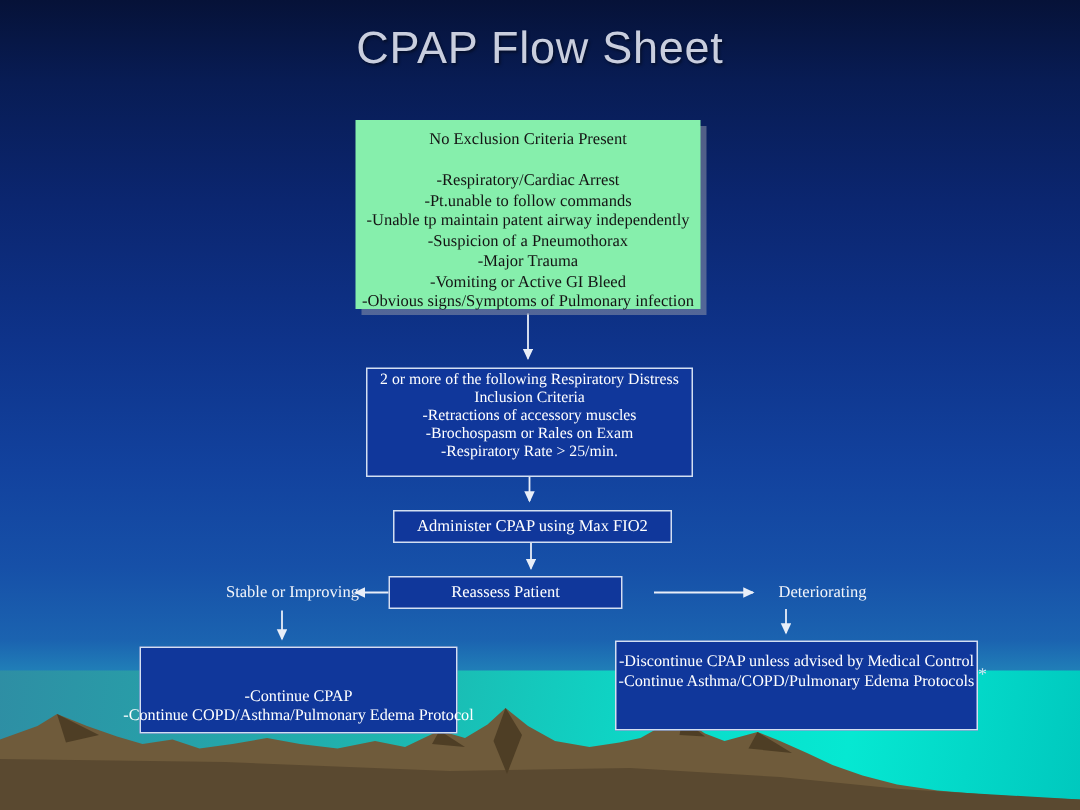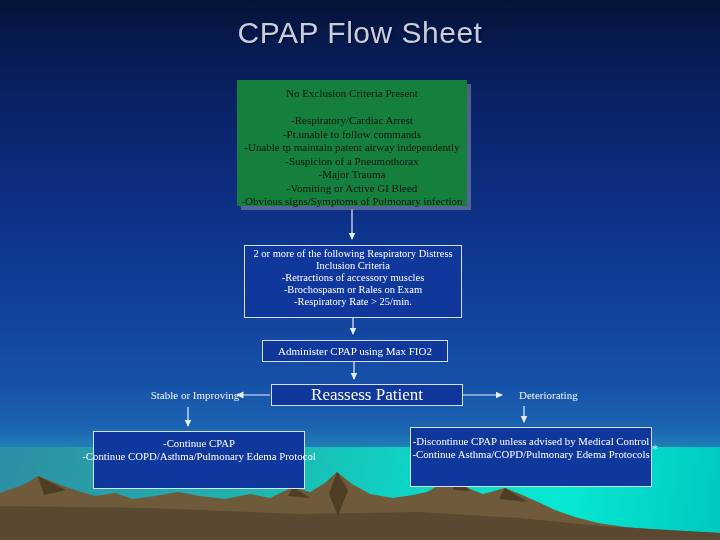--- a/index.html
+++ b/index.html
@@ -25,35 +25,35 @@
     position:absolute; top:16px; left:0; width:720px; text-align:center;
     font-family:"Liberation Sans", sans-serif; font-size:30px; color:#C9CEDE;
     text-shadow:1px 1px 2px rgba(0,0,0,0.45); letter-spacing:0.5px;
   }
   .box {
     position:absolute; box-sizing:border-box; text-align:center;
     background:#10379B; color:#FFFFFF; border:1px solid #D3DFF2;
   }
   .box .ln { white-space:nowrap; }
   .gray-box {
-    background:#15803d; color:#141414; border:none;
+    background:#86efac; color:#141414; border:none;
     box-shadow:4px 4px 0 rgba(140,148,168,0.55);
   }
   #exclusion-box { left:237px; top:80px; width:230px; height:126px;
     font-size:11px; line-height:13.5px; padding-top:7px; }
   #exclusion-box .sp { height:13.5px; }
   #inclusion-box { left:244px; top:245px; width:218px; height:73px;
     font-size:10.5px; line-height:12px; padding-top:2px; }
   .u { text-decoration:underline; }
   #administer-box { left:262px; top:340px; width:186px; height:22px;
     font-size:11px; line-height:20px; }
-  #reassess-box { left:271px; top:384px; width:192px; height:22px;
-    font-size:17px; line-height:20px; }
+  #reassess-box { left:259px; top:384px; width:156px; height:22px;
+    font-size:11px; line-height:20px; }
   #stable-box { left:93px; top:431px; width:212px; height:58px;
-    font-size:10.8px; line-height:13.2px; padding-top:5px;
+    font-size:10.8px; line-height:13.2px; padding-top:26px;
     display:flex; flex-direction:column; align-items:center; }
   #deteriorating-box { left:410px; top:427px; width:242px; height:60px;
     font-size:10.8px; line-height:13.2px; padding-top:7px; }
   .branch-label {
     position:absolute; color:#F2F5FA; font-size:11px; white-space:nowrap;margin-left:10px;
   }
   #label-stable { left:140px; top:389px; width:90px; text-align:center; }
   #label-deteriorating { left:509px; top:389px; }
   .side-mark { position:absolute; left:652px; top:442px; color:#CFE3F0; font-size:12px; }
 </style>

